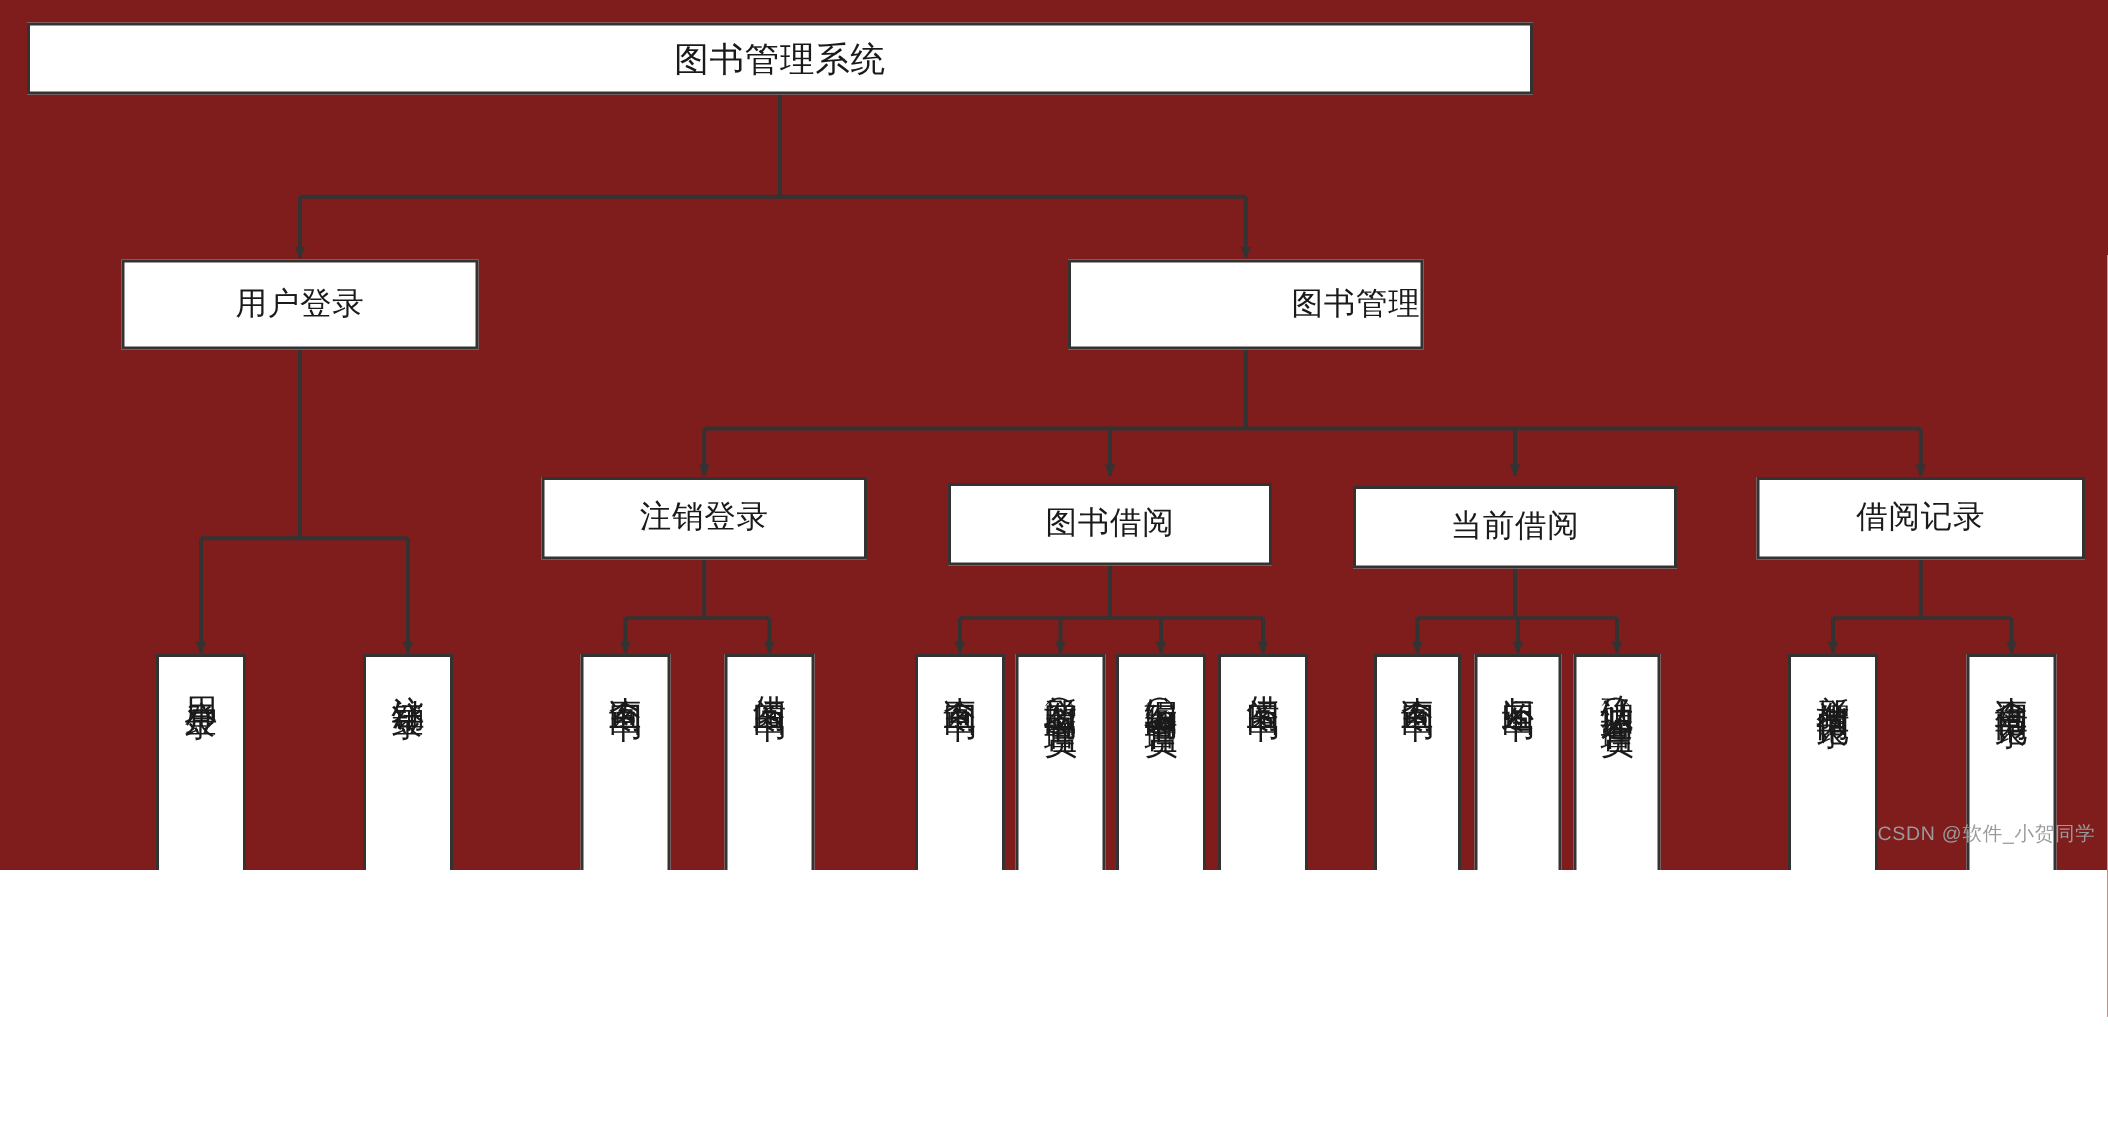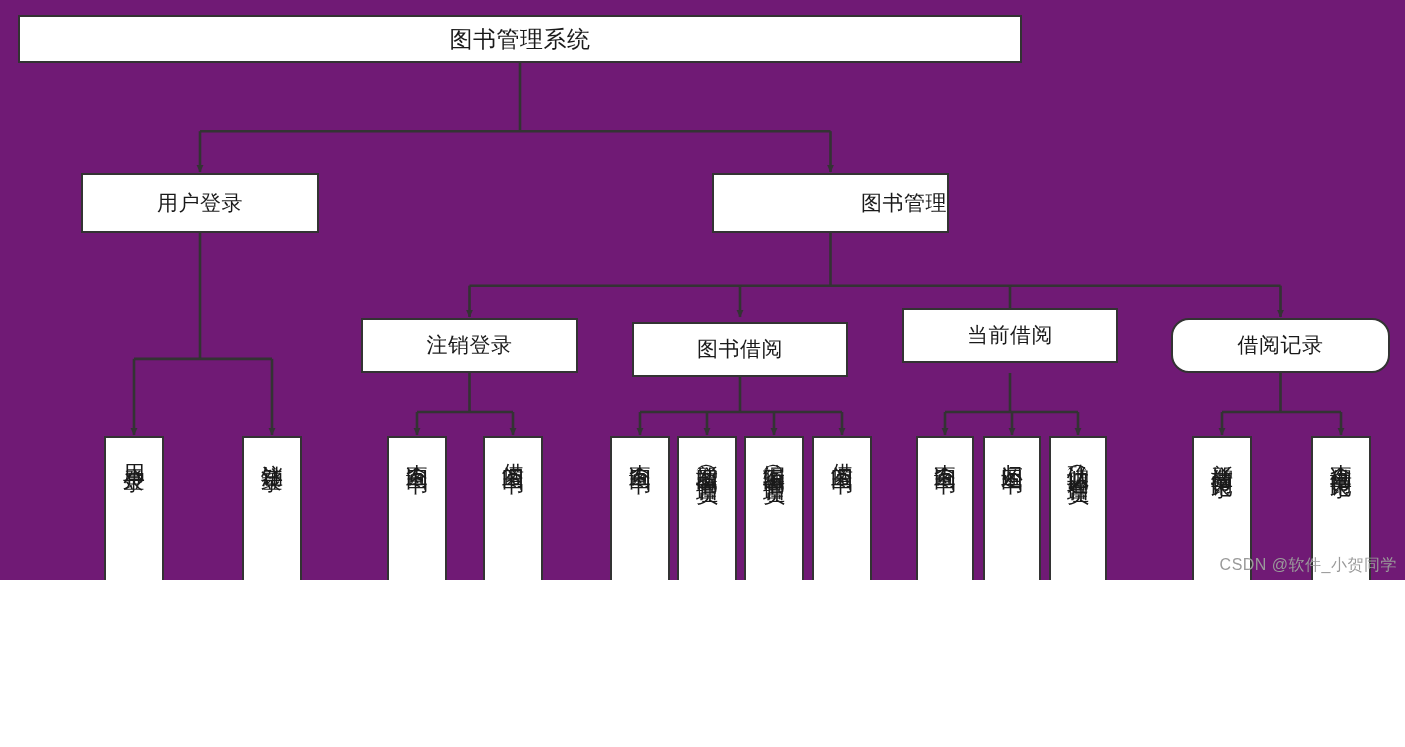--- a/index.html
+++ b/index.html
@@ -7,21 +7,21 @@
     padding: 0;
     background: #ffffff;
   }
   body {
     font-family: "Liberation Sans", "DejaVu Sans", sans-serif;
   }
   #canvas {
     position: relative;
     width: 1405px;
     height: 580px;
-    background: #701a75;
+    background: #7f1d1d;
     overflow: hidden;
   }
   svg.edges {
     position: absolute;
     left: 0;
     top: 0;
     width: 1405px;
     height: 747px;
     pointer-events: none;
   }
@@ -55,22 +55,22 @@
     font-size: 22px;
     letter-spacing: 3px;
     line-height: 1;
   }
   .node.root .label {
     font-size: 23px;
   }
   .watermark {
     position: absolute;
     right: 8px;
-    bottom: 4px;
-    font-size: 16px;
+    bottom: 15px;
+    font-size: 13px;
     color: #9a9a9a;
     letter-spacing: 0.5px;
     white-space: nowrap;
   }
 </style>
 </head>
 <body>
 
 <div id="canvas">
 
@@ -126,24 +126,24 @@
       </div>
       <div class="node horizontal" style="left: 712px; top: 173px; width: 237px; height: 60px; justify-content: flex-end;">
         <span class="label">图书管理</span>
       </div>
       <div class="node horizontal" style="left: 361px; top: 318px; width: 217px; height: 55px;">
         <span class="label">注销登录</span>
       </div>
       <div class="node horizontal" style="left: 632px; top: 322px; width: 216px; height: 55px;">
         <span class="label">图书借阅</span>
       </div>
-      <div class="node horizontal" style="left: 902px; top: 308px; width: 216px; height: 55px;">
+      <div class="node horizontal" style="left: 902px; top: 324px; width: 216px; height: 55px;">
         <span class="label">当前借阅</span>
       </div>
-      <div class="node horizontal" style="left: 1171px; top: 318px; width: 219px; height: 55px; border-radius: 18px;">
+      <div class="node horizontal" style="left: 1171px; top: 318px; width: 219px; height: 55px;">
         <span class="label">借阅记录</span>
       </div>
       <div class="node vertical" style="left: 104px; top: 436px; width: 60px; height: 298px;">
         <span class="label">用户登录</span>
       </div>
       <div class="node vertical" style="left: 242px; top: 436px; width: 60px; height: 298px;">
         <span class="label">注销登录</span>
       </div>
       <div class="node vertical" style="left: 387px; top: 436px; width: 60px; height: 298px;">
         <span class="label">查询图书</span>

